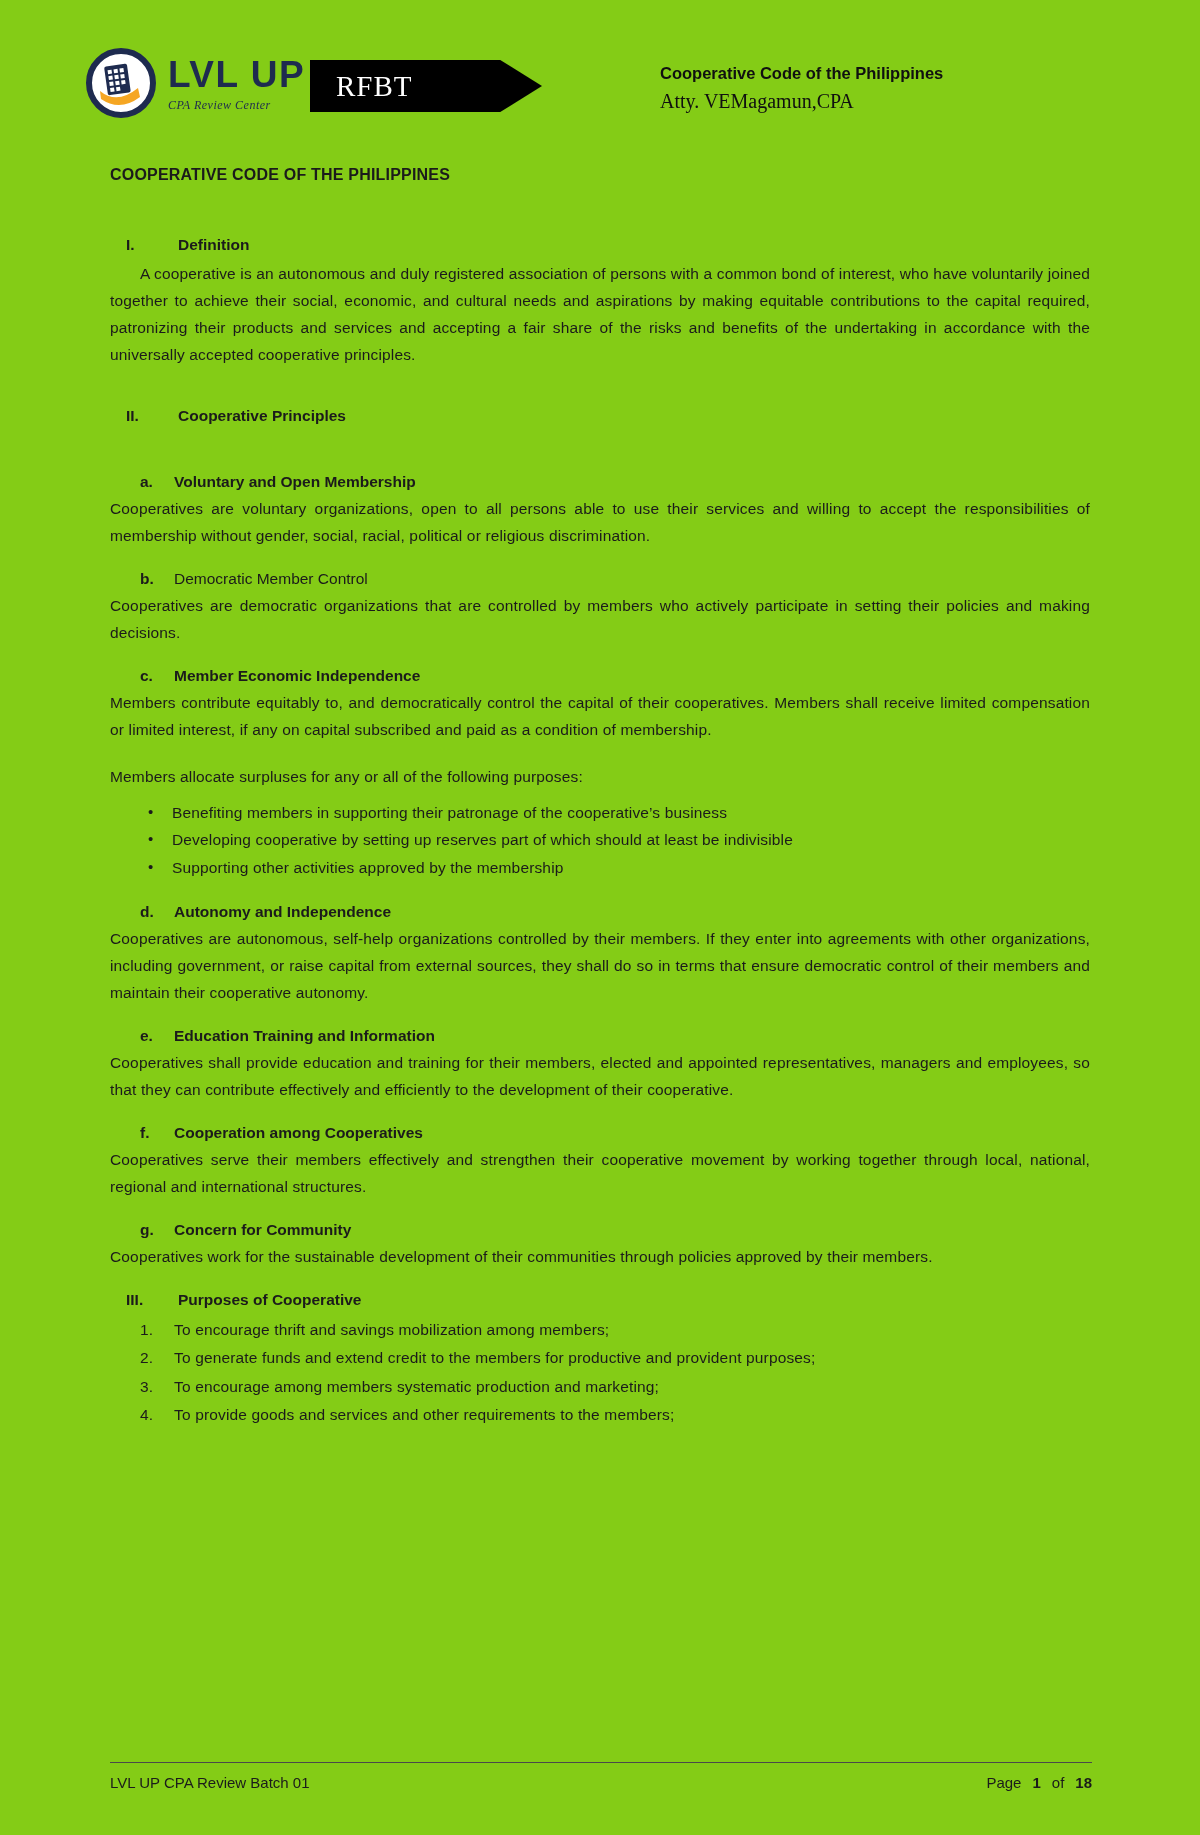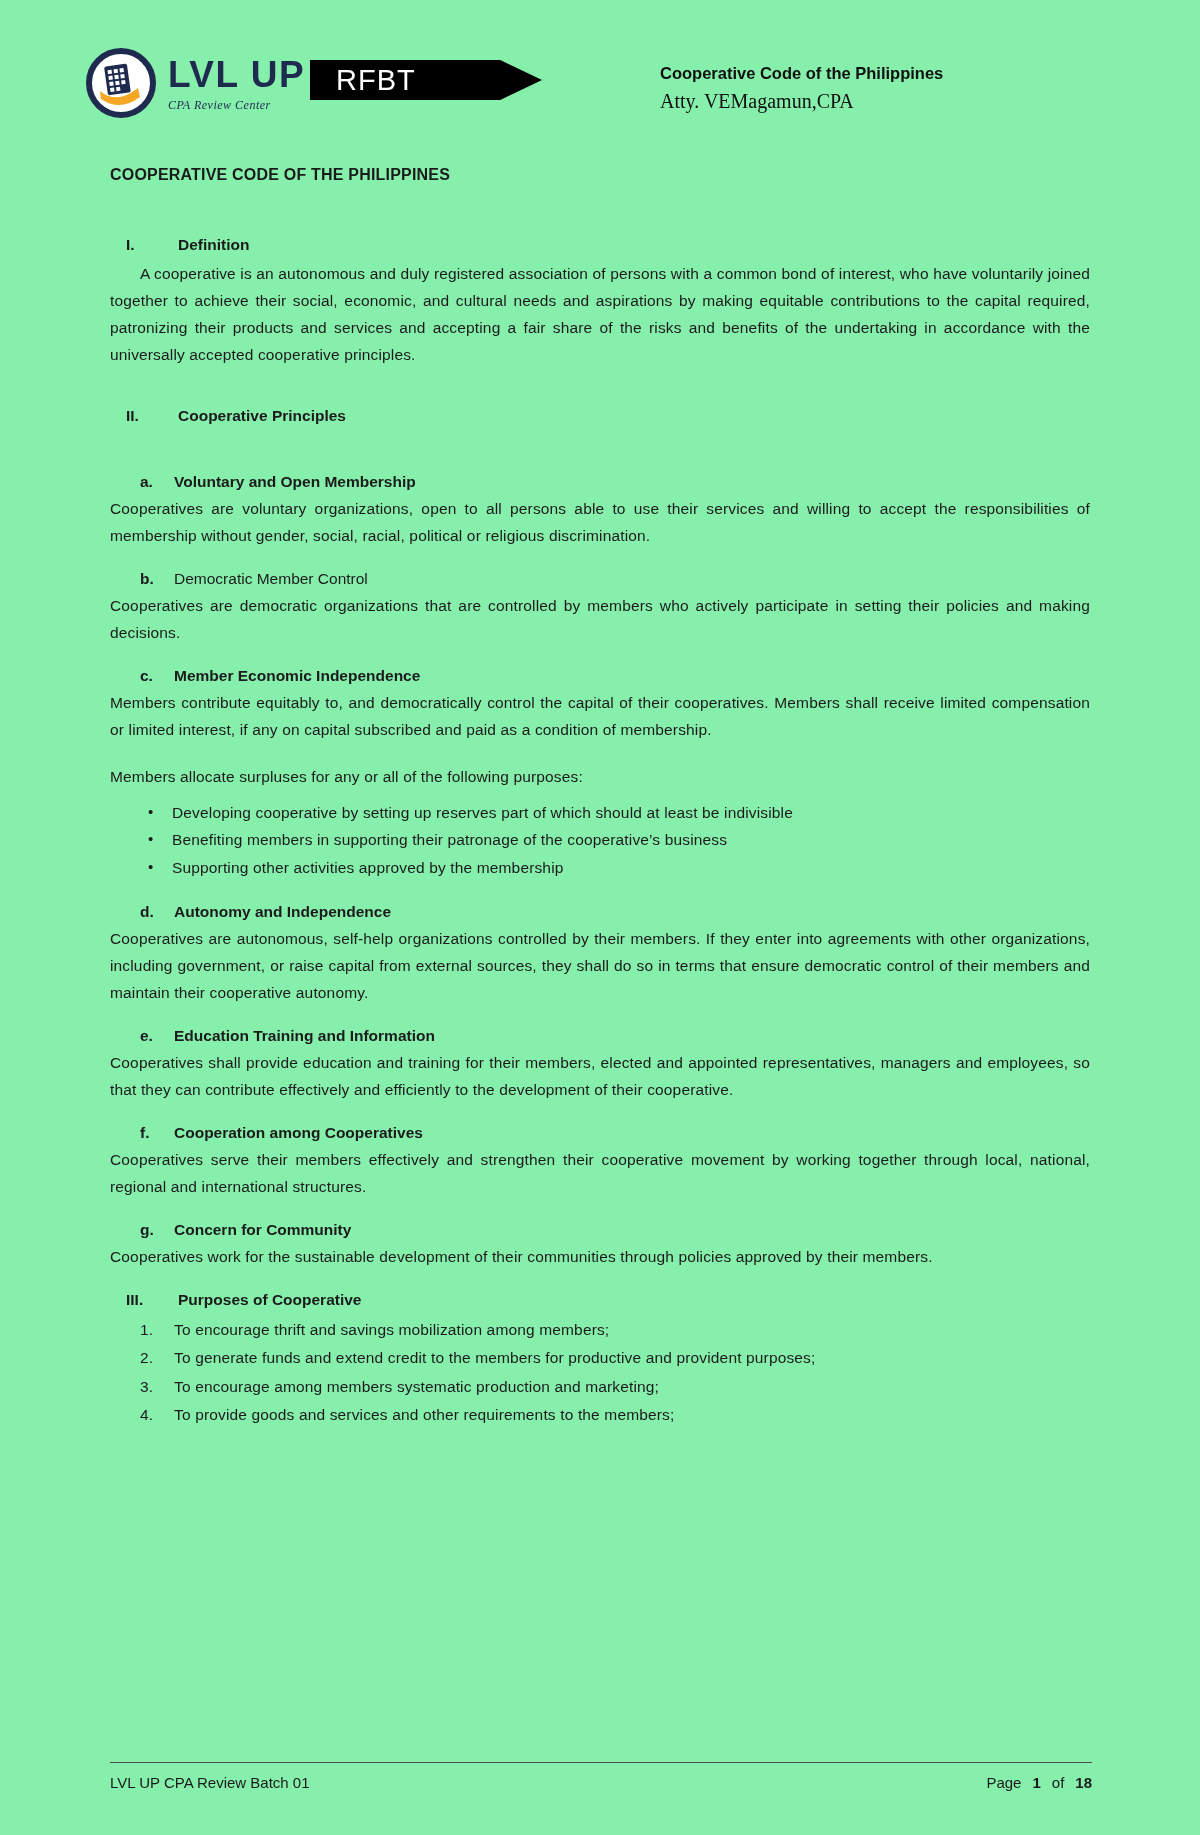--- a/index.html
+++ b/index.html
@@ -1,44 +1,44 @@
 <!DOCTYPE html>
 <html><head>
 <meta charset="utf-8">
 <style>
   * { box-sizing: border-box; }
   html, body { margin: 0; padding: 0; background: #e8e8e8; }
   .page {
     width: 1200px;
     height: 1835px;
     margin: 0 auto;
-    background: #86efac;
+    background: #84cc16;
     position: relative;
     font-family: "Liberation Sans", sans-serif;
     color: #1b1b1b;
     overflow: hidden;
   }
 
   
   .header { position: relative; height: 152px; }
   .logo { position: absolute; left: 84px; top: 46px; display: flex; align-items: center; gap: 10px; }
   .logo-text { display: flex; flex-direction: column; line-height: 1; }
   .logo-title {
     font-size: 37px; font-weight: bold; color: #1e2b4f; letter-spacing: 1.5px;
   }
   .logo-subtitle {
     font-family: "Liberation Serif", serif; font-style: italic;
     font-size: 12px; color: #1e2b4f; margin-top: 6px; letter-spacing: 0.5px;
   }
   .banner {
     position: absolute; left: 310px; top: 60px;
-    width: 232px; height: 40px; background: #000000;
+    width: 232px; height: 52px; background: #000000;
     clip-path: polygon(0 0, 82% 0, 100% 50%, 82% 100%, 0 100%);
     display: flex; align-items: center; padding-left: 26px;
-    color: #ffffff; font-size: 29px; letter-spacing: 1px;
+    color: #ffffff; font-size: 29px; letter-spacing: 1px; font-family: Liberation Serif, serif;
   }
   .header-right { position: absolute; left: 660px; top: 64px; }
   .course-title { font-size: 16.5px; font-weight: bold; color: #101010; }
   .instructor {
     font-family: "Liberation Serif", serif; font-size: 20px;
     color: #101010; margin-top: 7px;
   }
 
   
   .content { padding: 0 110px; }
@@ -157,22 +157,22 @@
     <p class="para">Cooperatives are democratic organizations that are controlled by members who actively participate in setting their policies and making decisions.</p>
 
     <div class="letter-heading">
       <span class="letter">c.</span>
       <span class="letter-title">Member Economic Independence</span>
     </div>
     <p class="para">Members contribute equitably to, and democratically control the capital of their cooperatives. Members shall receive limited compensation or limited interest, if any on capital subscribed and paid as a condition of membership.</p>
 
     <p class="para surplus-intro">Members allocate surpluses for any or all of the following purposes:</p>
     <ul class="bullet-list">
+      <li>Benefiting members in supporting their patronage of the cooperative’s business</li>
       <li>Developing cooperative by setting up reserves part of which should at least be indivisible</li>
-      <li>Benefiting members in supporting their patronage of the cooperative’s business</li>
       <li>Supporting other activities approved by the membership</li>
     </ul>
 
     <div class="letter-heading">
       <span class="letter">d.</span>
       <span class="letter-title">Autonomy and Independence</span>
     </div>
     <p class="para">Cooperatives are autonomous, self-help organizations controlled by their members. If they enter into agreements with other organizations, including government, or raise capital from external sources, they shall do so in terms that ensure democratic control of their members and maintain their cooperative autonomy.</p>
 
     <div class="letter-heading">

